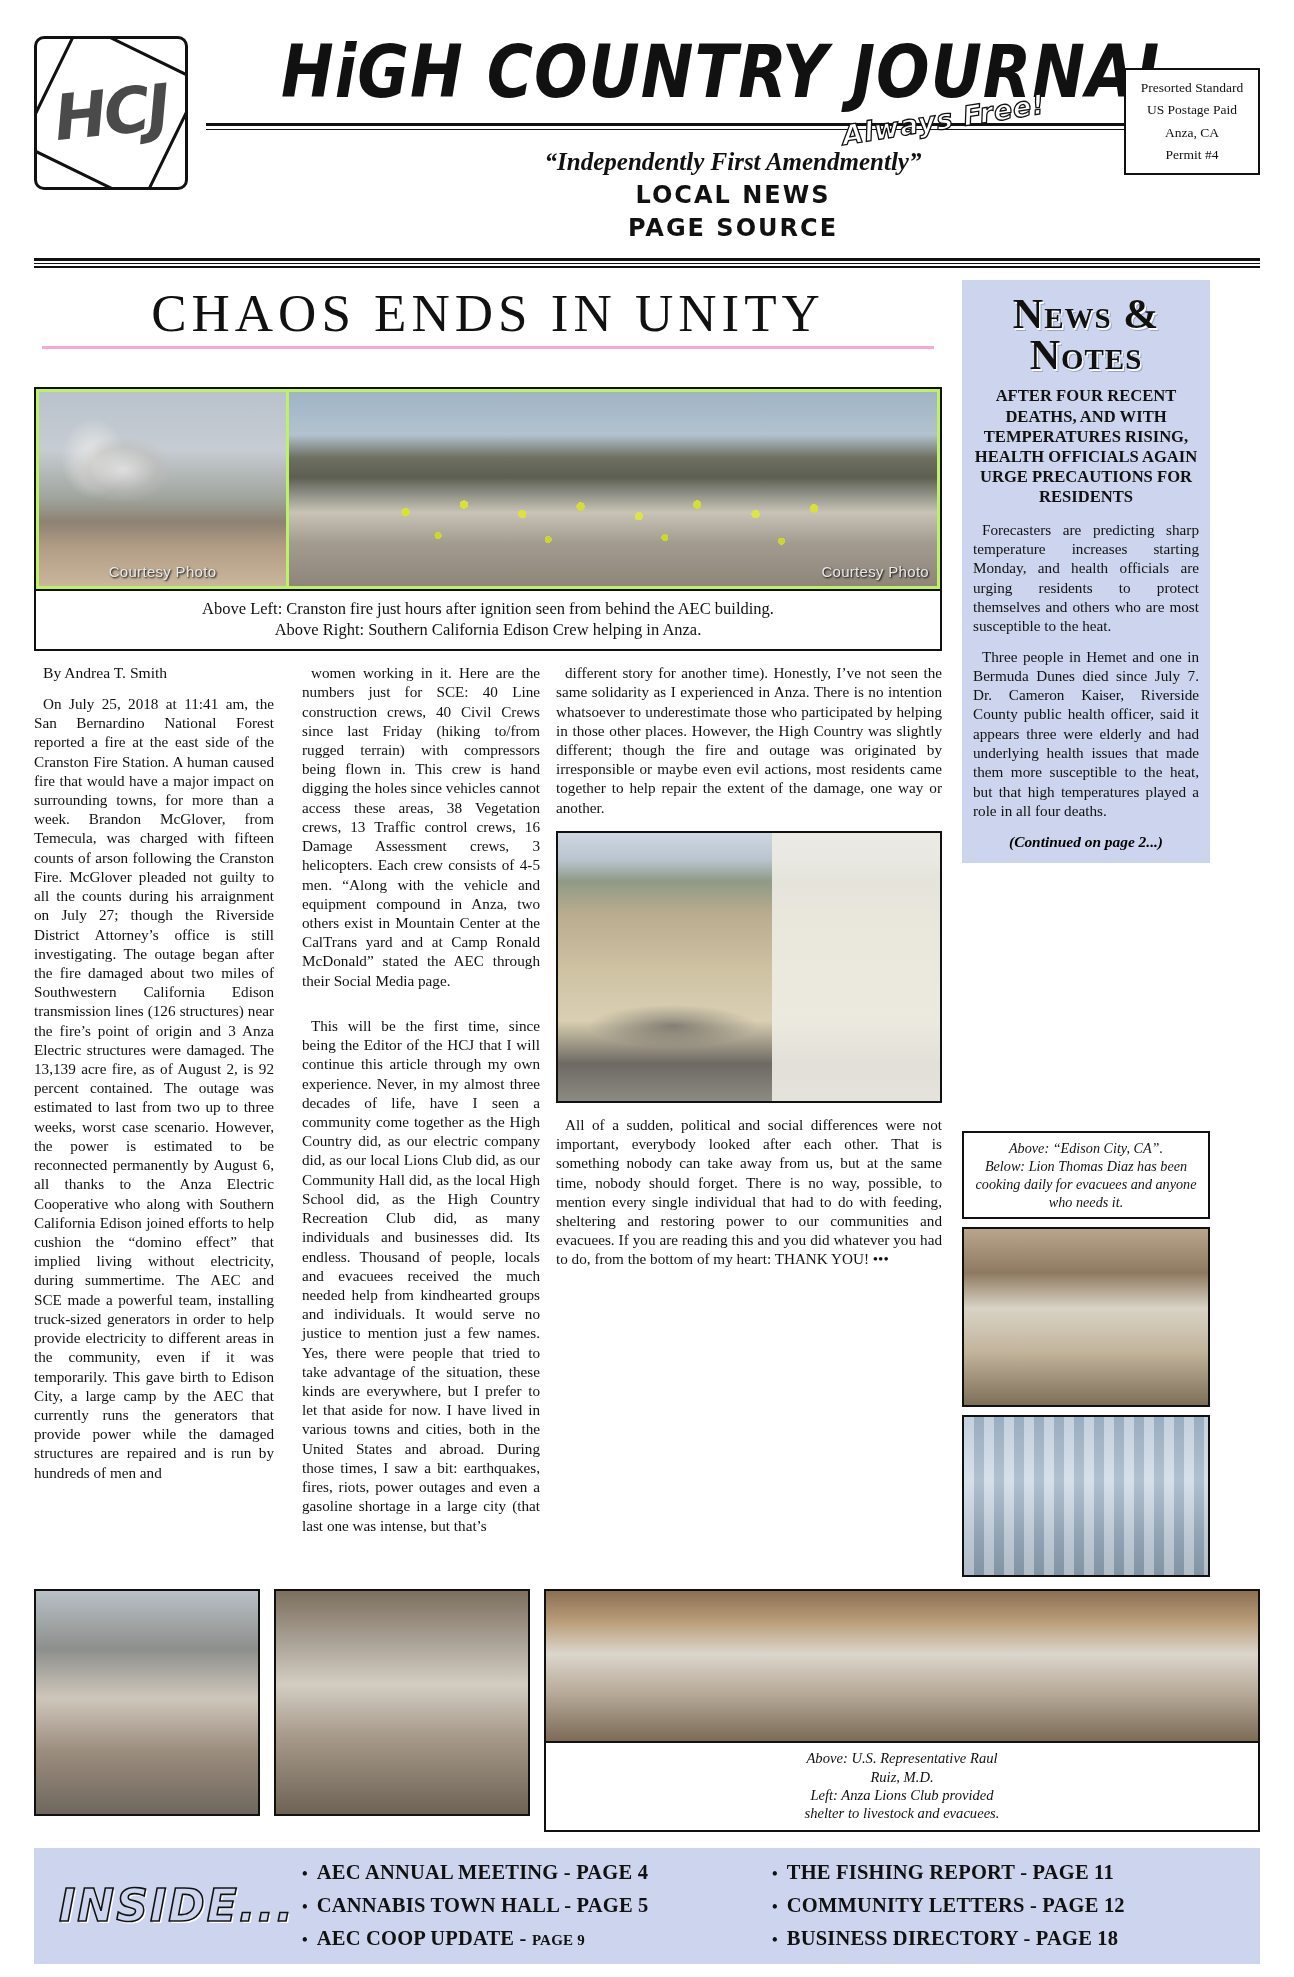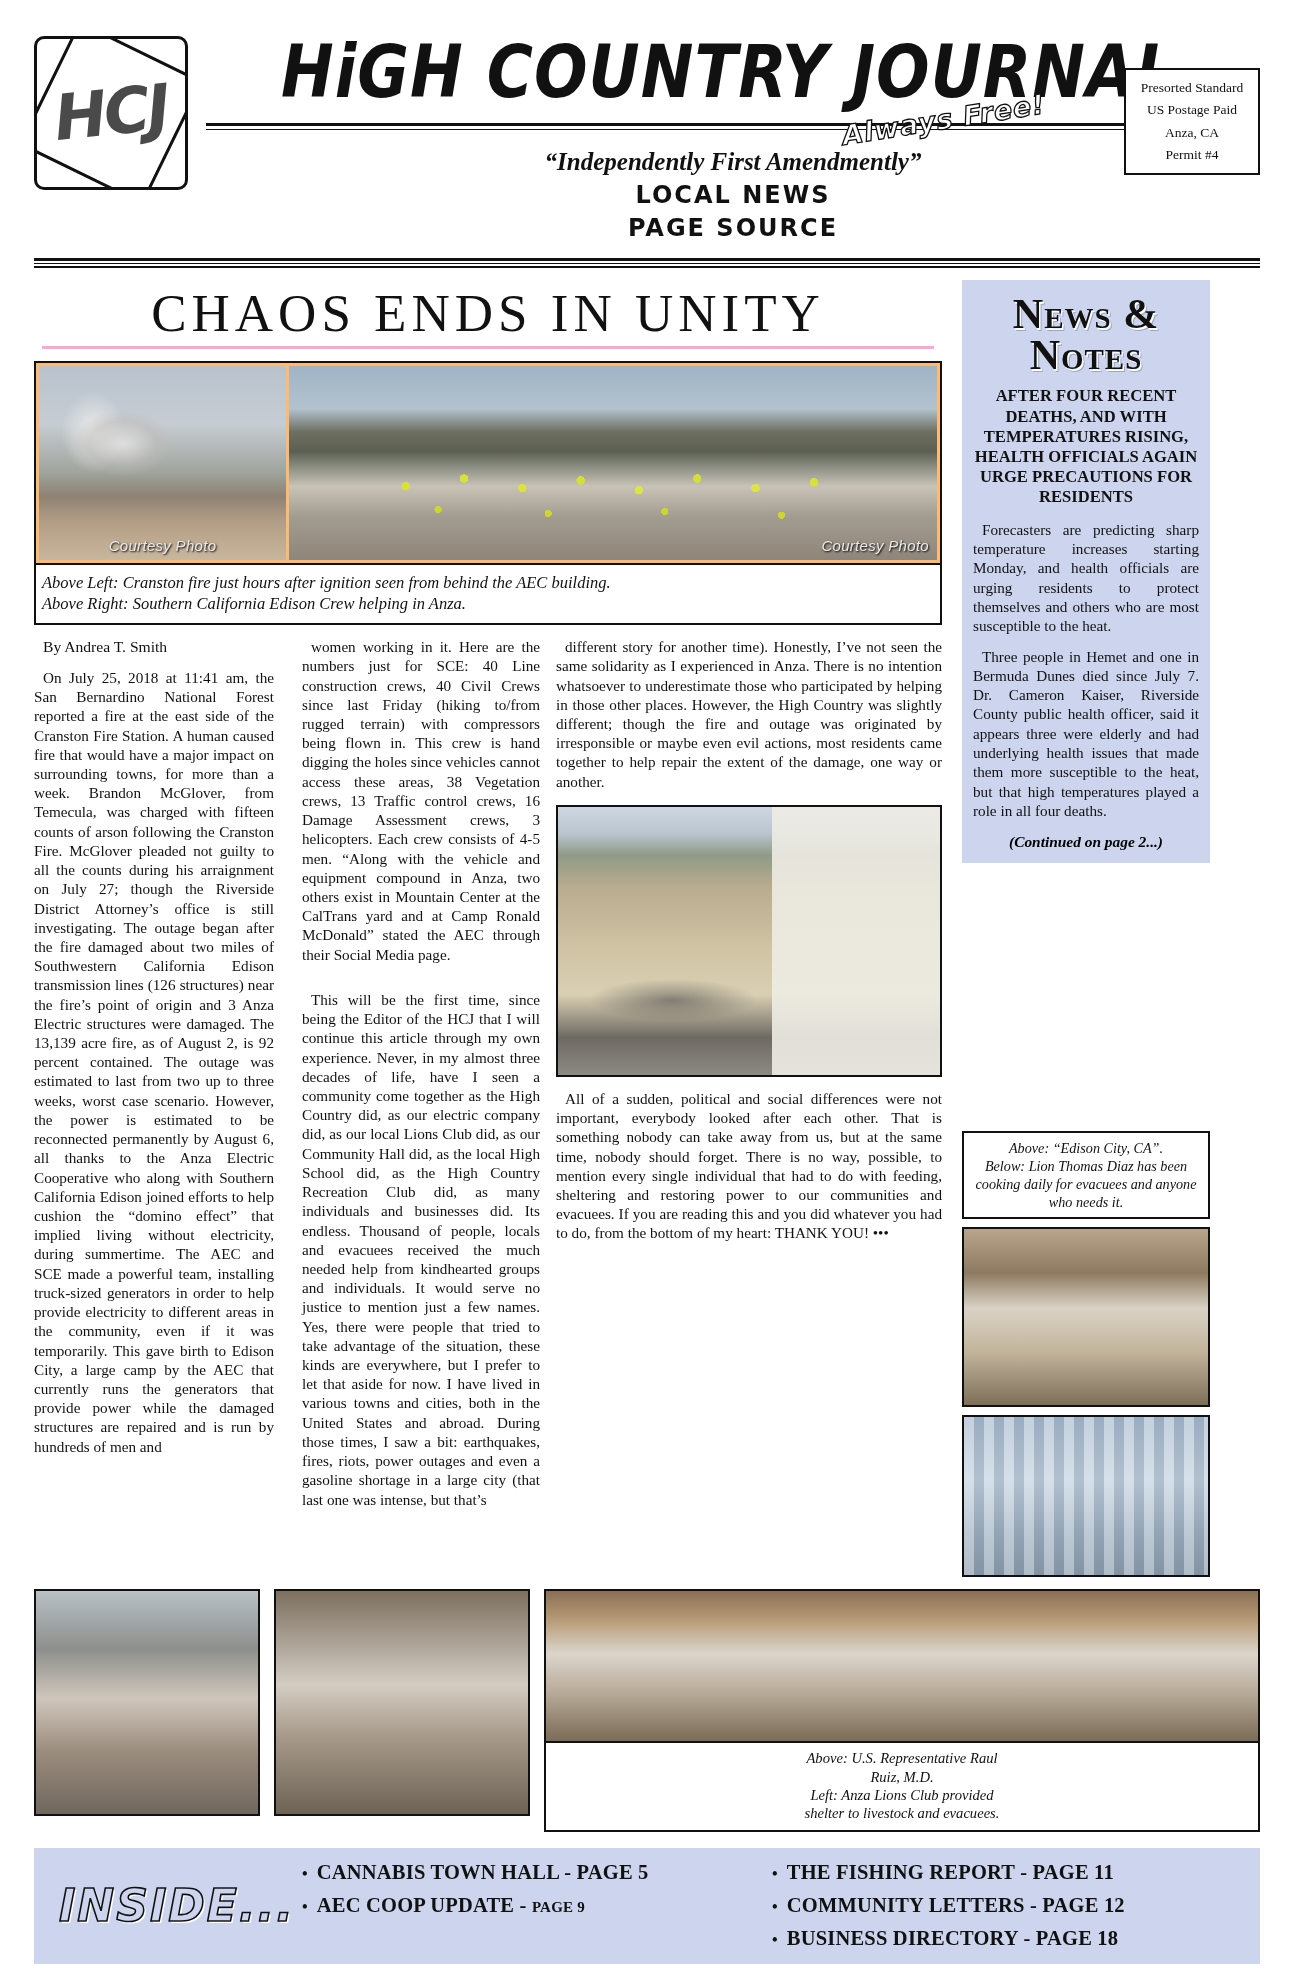--- a/index.html
+++ b/index.html
@@ -69,32 +69,32 @@
   .left-zone{width:908px;flex:0 0 908px;}
   .right-rail{width:248px;flex:0 0 248px;margin-left:20px;}
 
   .headline{
     font-family:"Liberation Serif",serif;font-weight:normal;font-size:53px;
     text-align:center;letter-spacing:5px;color:#111;line-height:1.05;
     border-bottom:3px solid #f9a8d4;padding-bottom:4px;margin:6px 8px 4px 8px;
   }
 
   
-  .photo-row{display:flex;margin-top:12px;border:2px solid #111;padding:3px;background:#fdba74;font-style:italic;}
+  .photo-row{display:flex;margin-top:38px;border:2px solid #111;padding:3px;background:#bef264;}
   .ph{position:relative;overflow:hidden;}
   .ph .credit{
     position:absolute;bottom:6px;font-family:"Liberation Sans",sans-serif;font-size:15px;
     color:#e9e9e9;text-shadow:1px 1px 2px #000;letter-spacing:.3px;
   }
   .ph-left{flex:0 0 247px;height:194px;margin-right:3px;}
   .ph-left .credit{left:50%;transform:translateX(-50%);}
   .ph-right{flex:1 1 auto;height:194px;}
   .ph-right .credit{right:8px;}
   .photo-caption{
-    border:2px solid #111;border-top:none;font-style:italic;
+    border:2px solid #111;border-top:none;text-align:center;
     font-size:16.5px;line-height:1.32;padding:7px 6px 8px 6px;color:#111;
   }
 
   
   .cols{display:flex;margin-top:12px;}
   .col{font-size:15.2px;line-height:1.265;text-align:justify;color:#111;
        font-family:"Liberation Serif",serif;hyphens:auto;}
   .col p{margin:0 0 0 0;text-indent:9px;}
   .col p+p{margin-top:26px;}
   .col1{flex:0 0 240px;margin-right:28px;}
@@ -334,20 +334,23 @@
         <div>shelter to livestock and evacuees.</div>
       </div>
     </div>
   </div>
 
   <div class="inside-bar">
     <div class="inside-logo">INSIDE...</div>
     <div class="inside-cols">
       <div class="inside-col">
         <div class="inside-item">
+          <span class="bullet">•</span><span>AEC ANNUAL MEETING - PAGE 4</span>
+        </div>
+        <div class="inside-item">
           <span class="bullet">•</span><span>CANNABIS TOWN HALL - PAGE 5</span>
         </div>
         <div class="inside-item">
           <span class="bullet">•</span><span>AEC COOP UPDATE - </span><span class="pg-small">PAGE 9</span>
         </div>
       </div>
       <div class="inside-col">
         <div class="inside-item">
           <span class="bullet">•</span><span>THE FISHING REPORT - PAGE 11</span>
         </div>

